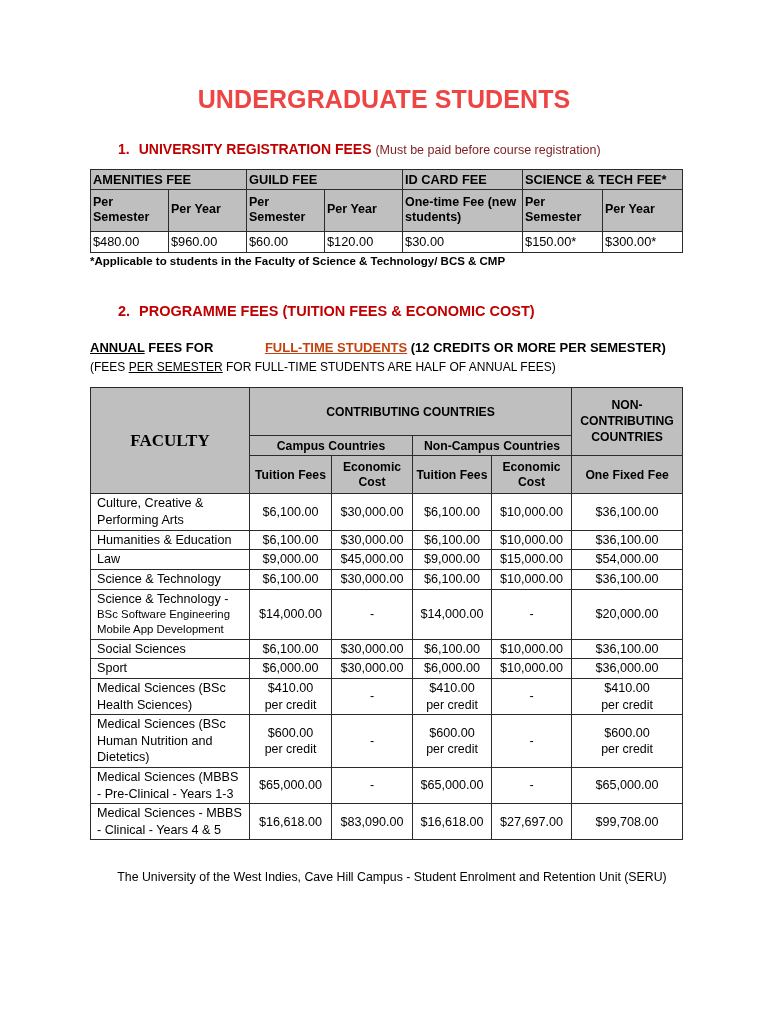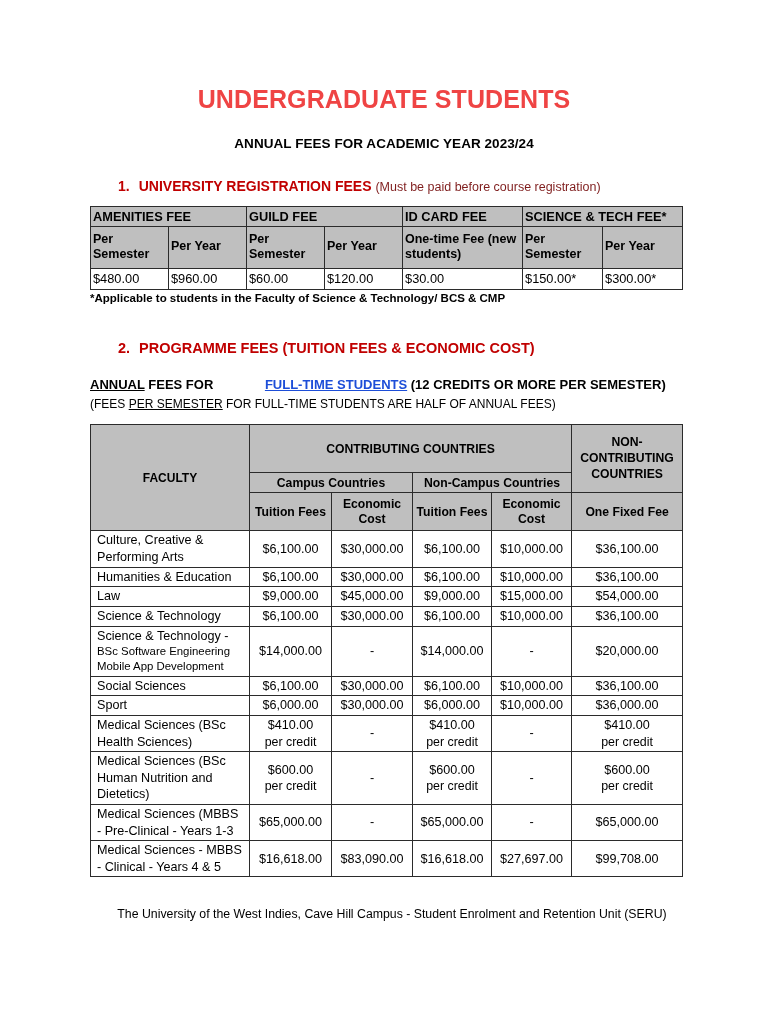--- a/index.html
+++ b/index.html
@@ -119,21 +119,21 @@
   
   .annual-line {
     font-size: 13px;
     font-weight: bold;
     margin: 0;
     padding-top: 20px;
     line-height: 1.35;
   }
   .annual-line .u { text-decoration: underline; }
   .annual-line .red-u {
-    color: #1d4ed8;
+    color: #c2410c;
     text-decoration: underline;
     padding-left: 48px;
   }
   .half-line {
     font-size: 12px;
     margin: 0;
     padding-top: 3px;
     line-height: 1.35;
   }
   .half-line .u { text-decoration: underline; }
@@ -151,21 +151,21 @@
     font-size: 12.3px;
     padding: 1px 3px;
   }
   table.prog thead td {
     background: #BFBFBF;
     font-weight: bold;
     text-align: center;
     line-height: 1.22;
     font-size: 12.2px;
   }
-  table.prog thead td.faculty-cell { font-size: 12px; }
+  table.prog thead td.faculty-cell { font-size: 17px; font-family: Liberation Serif, serif; }
   table.prog tbody td { background: #ffffff; }
   table.prog td.fac {
     text-align: left;
     padding-left: 6px;
     line-height: 1.32;
     font-size: 12.6px;
     font-weight: normal;
   }
   table.prog td.num {
     text-align: center;
@@ -189,21 +189,20 @@
     padding-top: 30px;
     padding-left: 6px;
   }
 </style>
 </head>
 <body>
 
 <div class="page">
 
   <h1 class="doc-title">UNDERGRADUATE STUDENTS</h1>
-  <h2 class="doc-subtitle">ANNUAL FEES FOR ACADEMIC YEAR 2023/24</h2>
 
   <div class="body-block">
 
 
     <p class="section-head"><span class="num">1.</span><span>UNIVERSITY REGISTRATION FEES</span> <span class="note">(Must be paid before course registration)</span></p>
 
     <div class="tbl-wrap-1">
       <table class="reg">
         <colgroup>
           <col style="width:78px">

